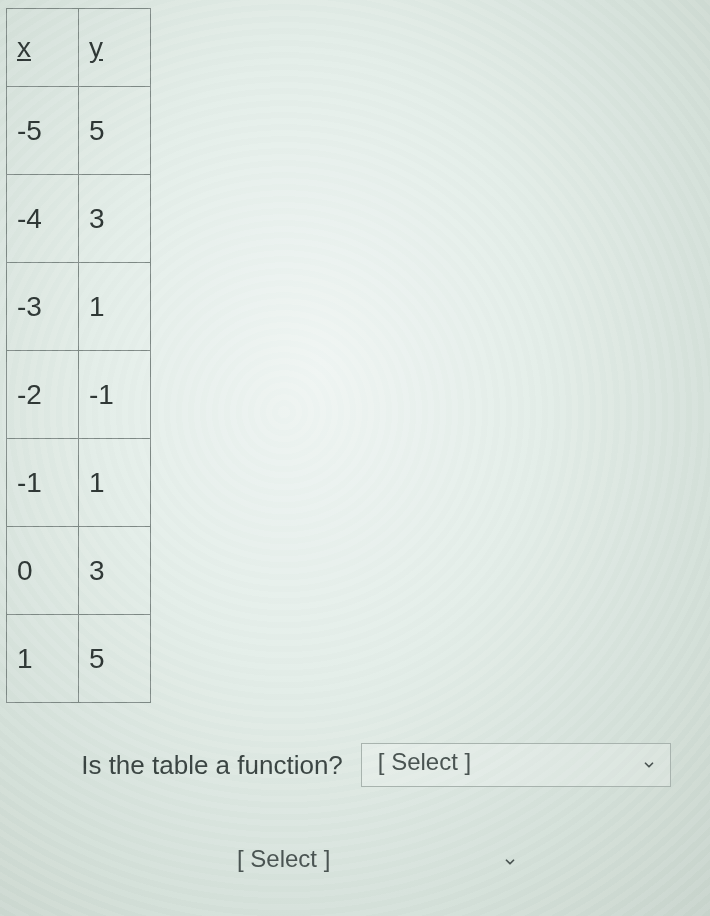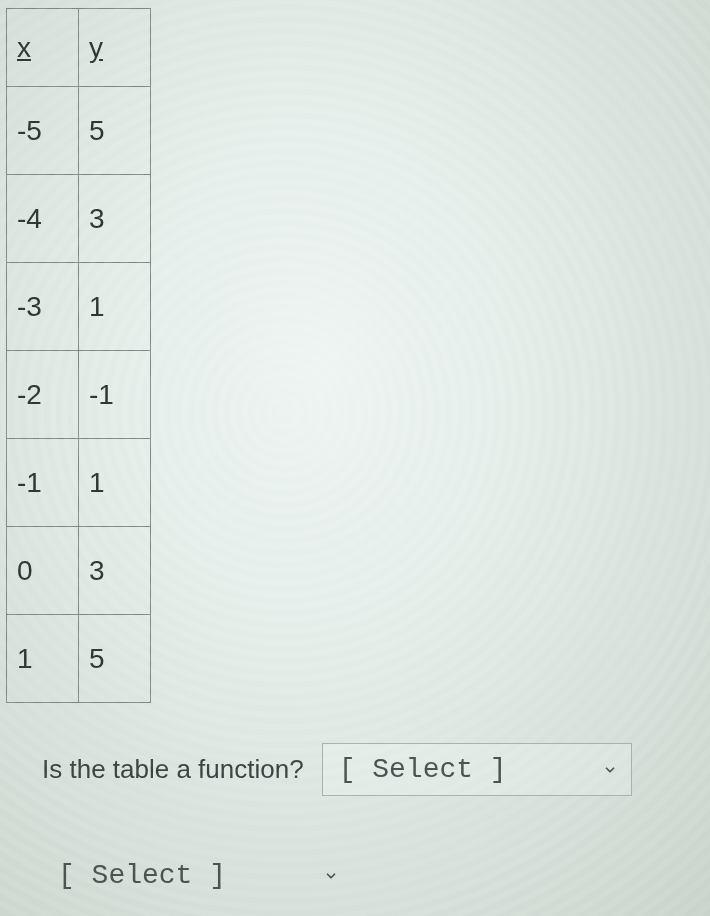--- a/index.html
+++ b/index.html
@@ -46,42 +46,42 @@
     .data-table th {
       text-decoration: underline;
       font-weight: 400;
       height: 78px;
     }
     .question-row {
       display: flex;
       align-items: center;
       gap: 18px;
       margin-left: 42px;
+      justify-content: center;
     }
     .q1 {
       margin-top: 40px;
     }
     .q2 {
       margin-top: 54px;
     }
     .question-text {
       font-size: 26px;
       color: #3a4442;
     }
     .select-box {
       border: 1px solid #a8b3ae;
       background: rgba(255,255,255,0.2);
-      font-size: 28px;
+      font-size: 24px;
       color: #4a5452;
-      padding: 10px 44px 10px 16px;
+      padding: 4px 44px 10px 16px;
       position: relative;
       min-width: 310px;
       display: flex;
       align-items: center;
-      font-family: Liberation Mono, monospace;
     }
     .select-box .chev {
       position: absolute;
       right: 14px;
       top: 50%;
       transform: translateY(-50%);
       width: 14px;
       height: 14px;
     }
     .select-box-q2 {

